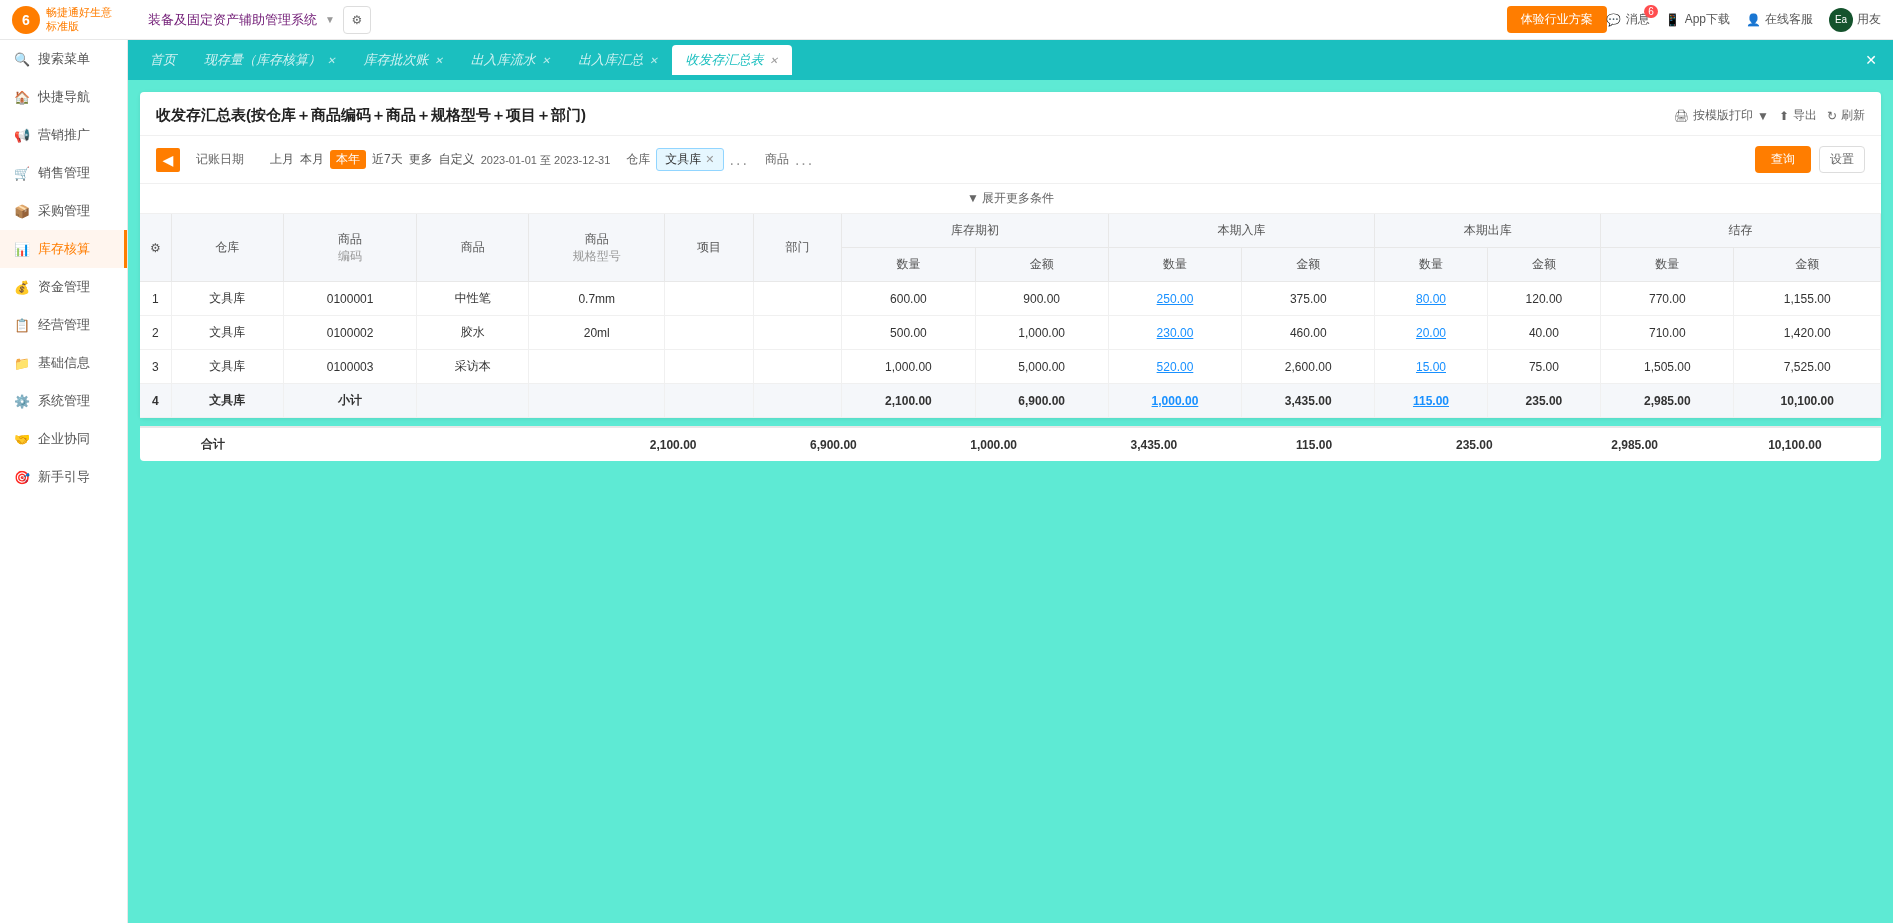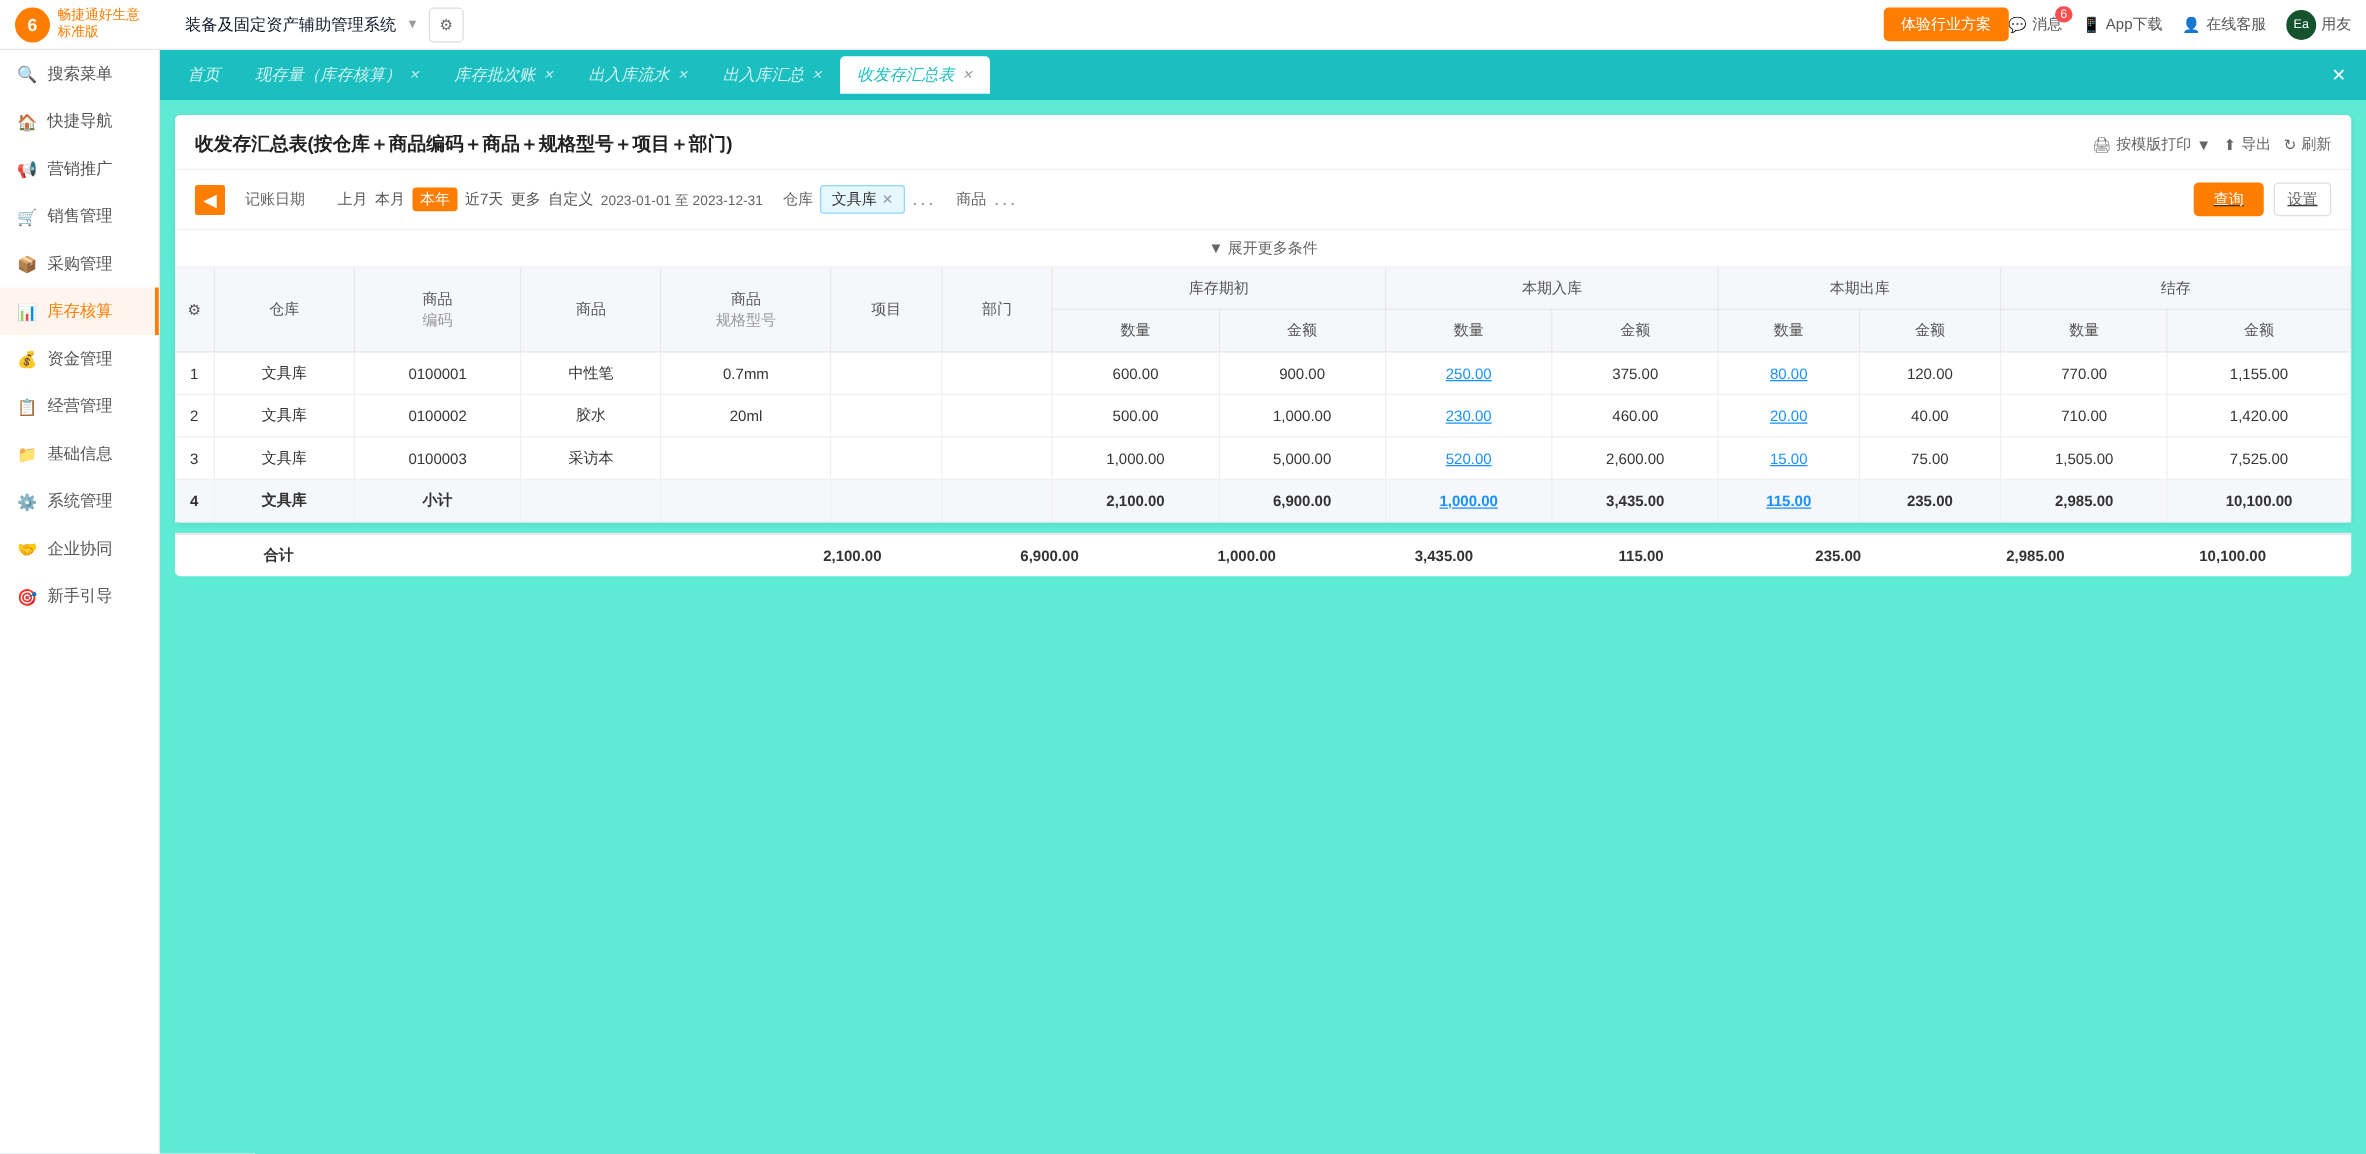--- a/index.html
+++ b/index.html
@@ -12,21 +12,21 @@
     .sidebar { width: 128px; background: #fff; border-right: 1px solid #e8e8e8; flex-shrink: 0; display: flex; flex-direction: column; }
     .content-area { flex: 1; display: flex; flex-direction: column; overflow: hidden; }
     .tab-bar { height: 40px; background: #1bbfbf; display: flex; align-items: center; padding: 0 8px; flex-shrink: 0; }
     .page-content { flex: 1; background: #5eead4; overflow: auto; padding: 12px; }
 
     
     .logo-area { display: flex; align-items: center; gap: 6px; width: 128px; }
     .logo-icon { width: 28px; height: 28px; background: #ff7d00; border-radius: 50%; display: flex; align-items: center; justify-content: center; color: white; font-weight: bold; font-size: 14px; }
     .logo-text { font-size: 11px; color: #ff7d00; line-height: 1.2; }
     .app-title-area { display: flex; align-items: center; gap: 8px; flex: 1; padding-left: 8px; }
-    .app-title { font-size: 13px; color: #0f172a; }
+    .app-title { font-size: 13px; color: #701a75; }
     .title-dropdown { color: #999; font-size: 10px; cursor: pointer; }
     .settings-icon-btn { width: 28px; height: 28px; border: 1px solid #ddd; border-radius: 4px; display: flex; align-items: center; justify-content: center; cursor: pointer; color: #666; }
     .trial-btn { background: #ff7d00; color: white; border: none; border-radius: 4px; padding: 5px 14px; cursor: pointer; font-size: 12px; }
     .top-right { display: flex; align-items: center; gap: 16px; margin-left: auto; }
     .top-right-item { display: flex; align-items: center; gap: 4px; color: #555; cursor: pointer; font-size: 12px; position: relative; }
     .badge { background: #ff4d4f; color: white; border-radius: 10px; font-size: 10px; padding: 1px 4px; position: absolute; top: -6px; right: -8px; }
     .user-avatar { width: 24px; height: 24px; background: #14532d; border-radius: 50%; display: flex; align-items: center; justify-content: center; font-size: 10px; color: white; overflow: hidden; }
 
     
     .sidebar-item { display: flex; align-items: center; gap: 8px; padding: 10px 14px; cursor: pointer; color: #555; font-size: 13px; }
@@ -245,21 +245,21 @@
               <div class="warehouse-tag">
                 <span>文具库</span>
                 <span class="tag-close">✕</span>
               </div>
               <span class="more-btn">...</span>
             </div>
             <div class="filter-group">
               <span class="filter-label">商品</span>
               <span class="more-btn">...</span>
             </div>
-            <div style="margin-left:auto; display:flex; gap:8px; align-items:flex-end;text-decoration:underline;">
+            <div style="margin-left:auto; display:flex; gap:8px; align-items:flex-end;">
               <button class="query-btn">查询</button>
               <button class="settings-small-btn">设置</button>
             </div>
           </div>
 
           <div class="expand-bar">
             <span>▼</span>
             <span>展开更多条件</span>
           </div>
 
@@ -357,21 +357,21 @@
                   <td><span class="link-text">115.00</span></td>
                   <td>235.00</td>
                   <td>2,985.00</td>
                   <td>10,100.00</td>
                 </tr>
               </tbody>
             </table>
           </div>
         </div>
 
-        <div style="background:#fff; border-top: 2px solid #e8e8e8; padding: 8px 16px; display:flex; align-items:center; font-weight:bold; font-size:12px; margin-top:0; border-radius:0 0 4px 4px;">
+        <div style="background:#fff; border-top: 2px solid #e8e8e8; padding: 8px 6px; display:flex; align-items:center; font-weight:bold; font-size:12px; margin-top:0; border-radius:0 0 4px 4px;">
           <div style="width:32px; text-align:center;"></div>
           <div style="width:70px; text-align:center;">合计</div>
           <div style="width:75px; text-align:center;"></div>
           <div style="width:80px; text-align:center;"></div>
           <div style="width:70px; text-align:center;"></div>
           <div style="width:60px; text-align:center;"></div>
           <div style="width:60px; text-align:center;"></div>
           <div style="flex:1; text-align:center;">2,100.00</div>
           <div style="flex:1; text-align:center;">6,900.00</div>
           <div style="flex:1; text-align:center;">1,000.00</div>

